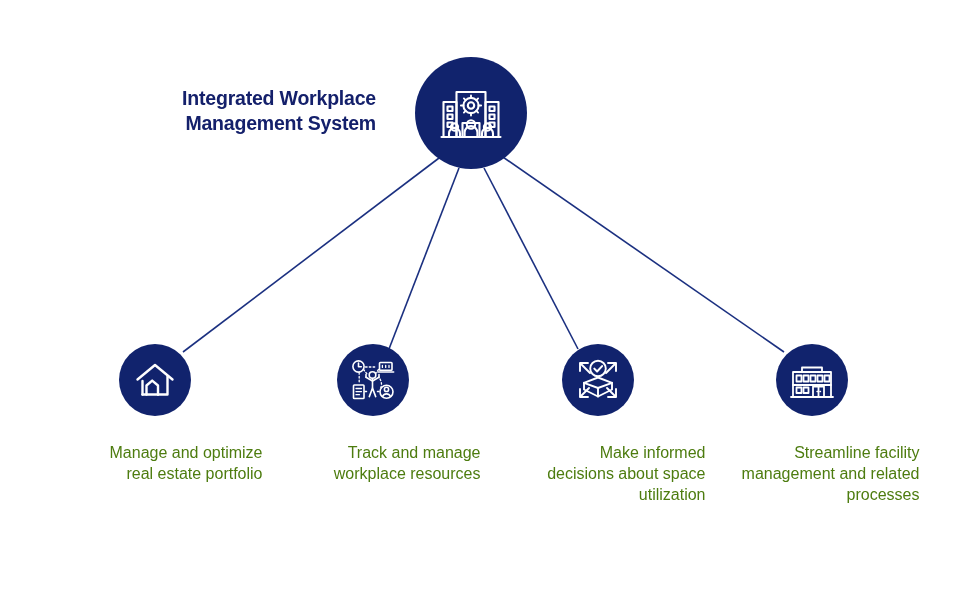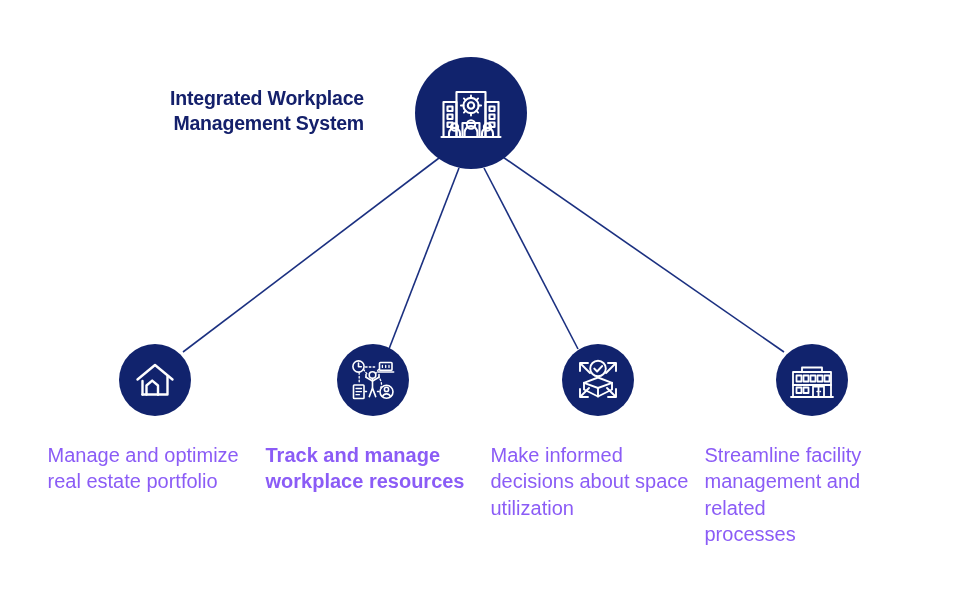--- a/index.html
+++ b/index.html
@@ -28,21 +28,21 @@
     position: absolute;
     left: 0; top: 0;
     width: 960px;
     height: 600px;
     pointer-events: none;
   }
 
   
   .hub-title {
     position: absolute;
-    left: 112px;
+    left: 124px;
     top: 86px;
     width: 252px;
     text-align: right;
     font-size: 19.5px;
     font-weight: 700;
     line-height: 1.3;
     letter-spacing: -0.2px;
     color: #14206b;
     white-space: pre-line;
   }
@@ -74,30 +74,30 @@
     width: 72px;
     height: 72px;
     border-radius: 50%;
     background: #11236d;
     display: flex;
     align-items: center;
     justify-content: center;
   }
   .node-caption {
     margin-top: 26px;
-    font-size: 20px;
+    font-size: 16px;
     line-height: 1.32;
-    color: #8b5cf6;
-    text-align: left;
+    color: #4d7c0f;
+    text-align: right;
     white-space: pre-line;
     width: 215px;
   }
 
   .node-0 { left: 155px; }
-  .node-1 { left: 373px; font-weight: bold; }
+  .node-1 { left: 373px; }
   .node-2 { left: 598px; }
   .node-3 { left: 812px; }
 
   svg { display: block; }
 </style>
 </head>
 <body>
 
 <div id="diagram-canvas">
 

